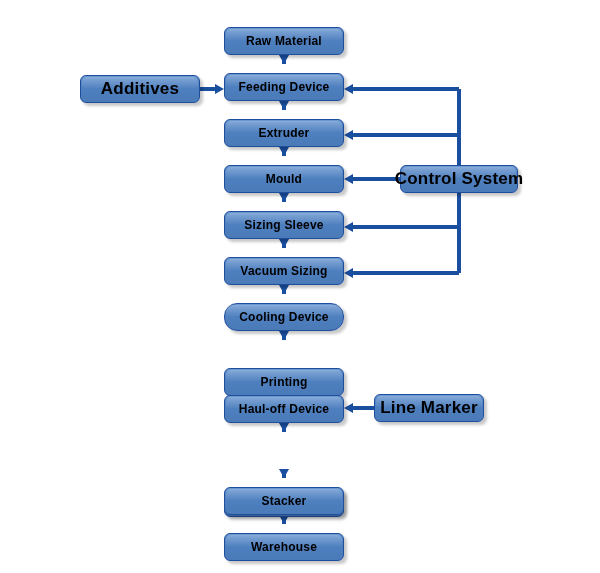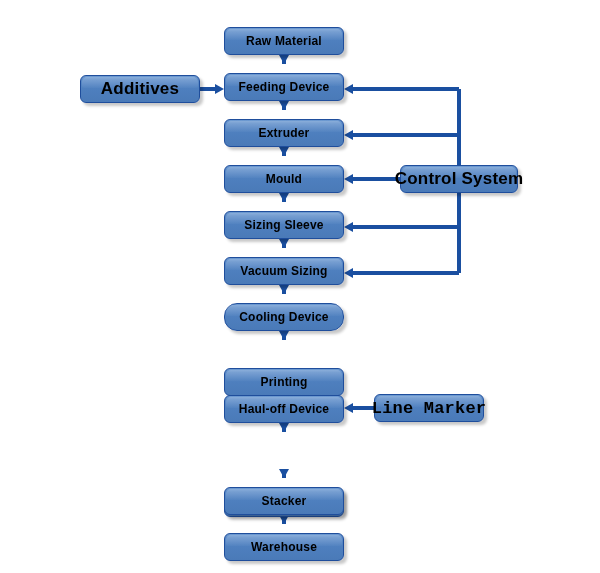--- a/index.html
+++ b/index.html
@@ -187,17 +187,17 @@
   <div class="node main-node" style="left:224px; top:533px; width:120px; height:28px;">
     <span class="node-label">Warehouse</span>
   </div>
 
   <div class="node side-node" style="left:80px; top:75px; width:120px; height:28px;">
     <span class="node-label">Additives</span>
   </div>
   <div class="node side-node" style="left:400px; top:165px; width:118px; height:28px;">
     <span class="node-label">Control System</span>
   </div>
-  <div class="node side-node" style="left:374px; top:394px; width:110px; height:28px;font-family:Liberation Mono, monospace;">
+  <div class="node side-node" style="left:374px; top:394px; width:110px; height:28px;">
     <span class="node-label">Line Marker</span>
   </div>
 
 </div>
 
 </body></html>

